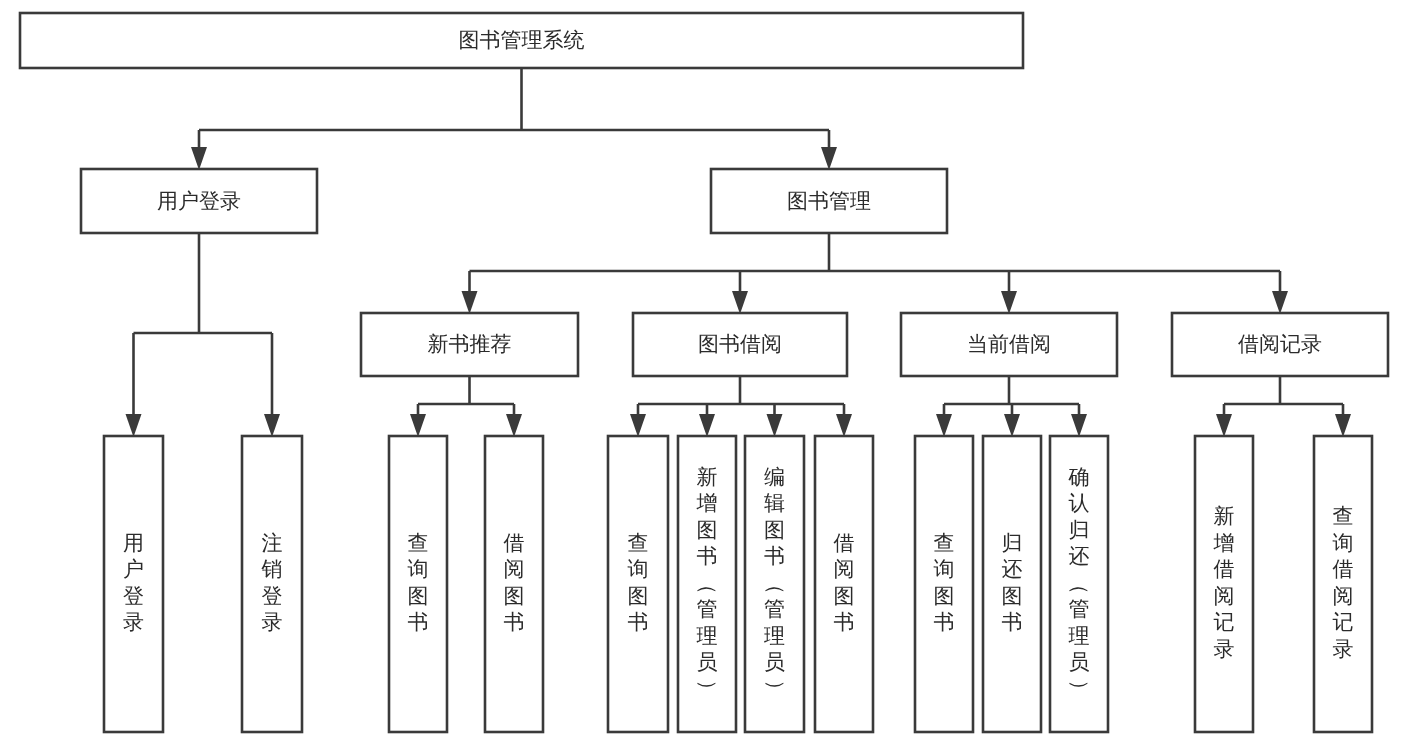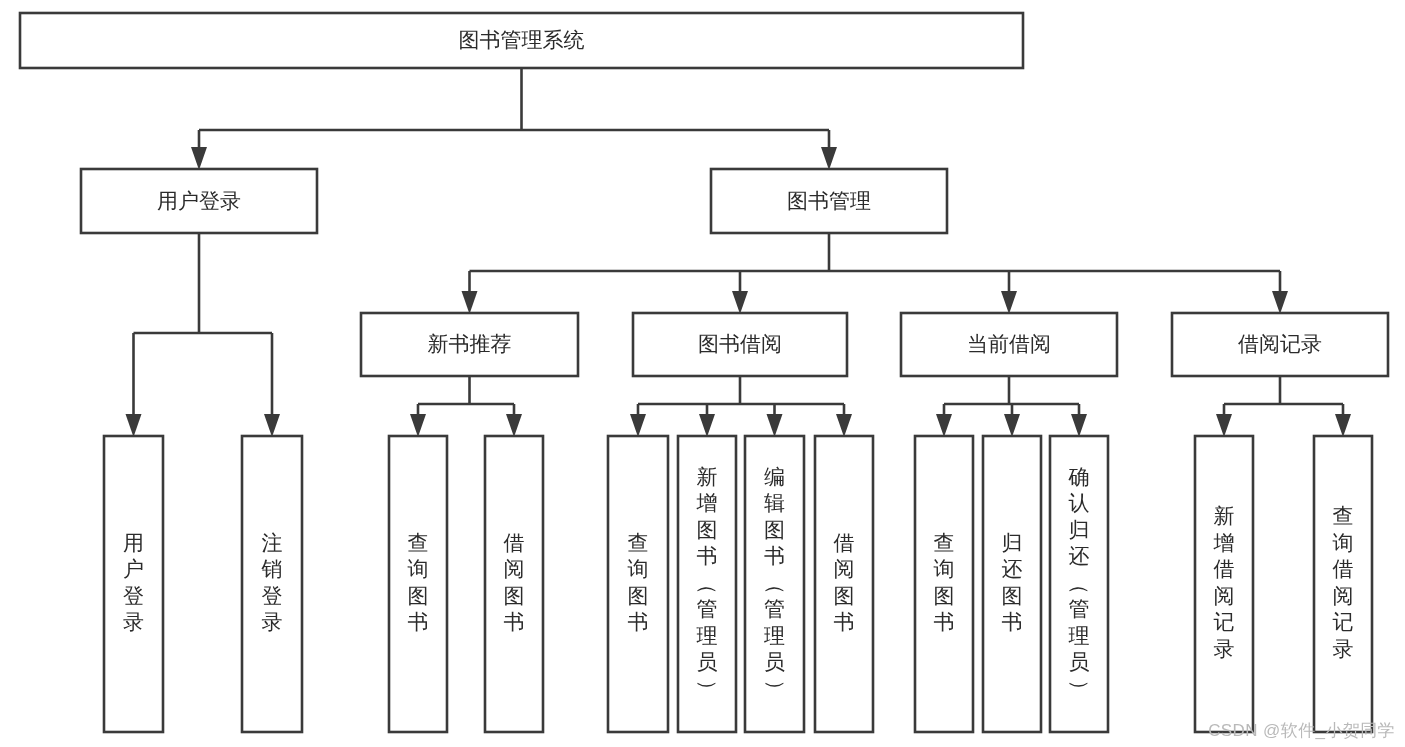--- a/index.html
+++ b/index.html
@@ -279,15 +279,14 @@
           <text class="node-label-vertical" x="1343" y="517.75" font-size="21">查</text>
           <text class="node-label-vertical" x="1343" y="544.25" font-size="21">询</text>
           <text class="node-label-vertical" x="1343" y="570.75" font-size="21">借</text>
           <text class="node-label-vertical" x="1343" y="597.25" font-size="21">阅</text>
           <text class="node-label-vertical" x="1343" y="623.75" font-size="21">记</text>
           <text class="node-label-vertical" x="1343" y="650.25" font-size="21">录</text>
         </g>
       </g>
   </svg>
 
-  <div class="watermark">CSDN @软件_小贺同学</div>
 
 </div>
 
 </body></html>

